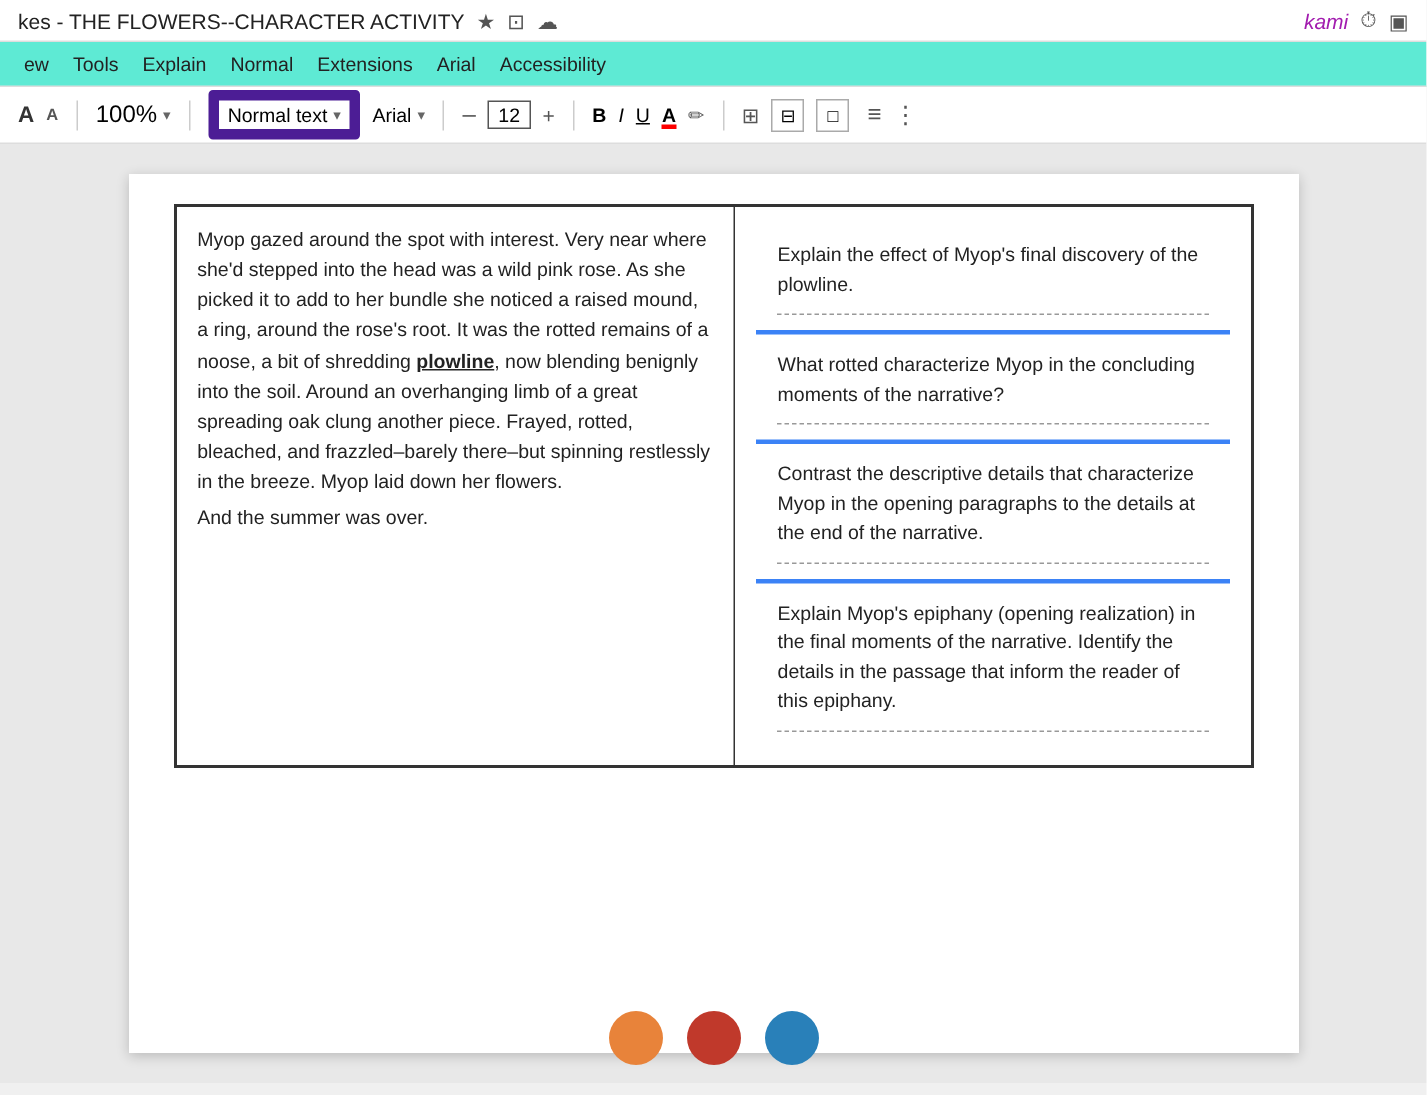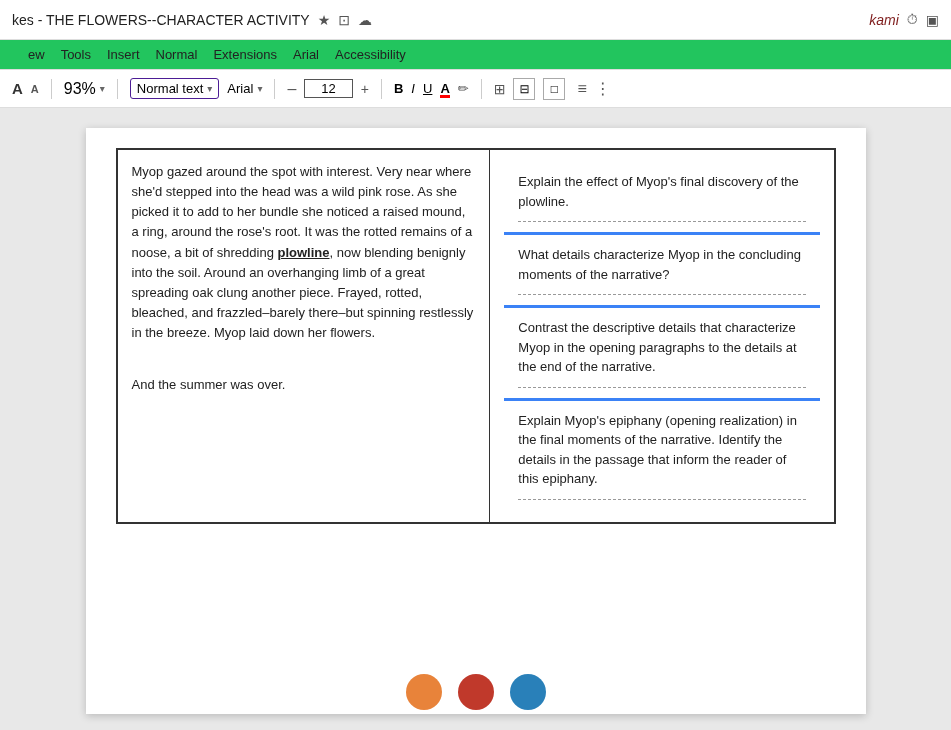--- a/index.html
+++ b/index.html
@@ -12,48 +12,48 @@
     }
 
     
     .title-bar {
       display: flex;
       align-items: center;
       justify-content: space-between;
       background: #fff;
       padding: 6px 12px;
       border-bottom: 1px solid #ddd;
-      height: 40px;
+      height: 28px;
     }
     .title-left {
       display: flex;
       align-items: center;
       gap: 8px;
       font-size: 14px;
       font-weight: 500;
       color: #222;
     }
     .title-right {
       display: flex;
       align-items: center;
       gap: 8px;
       font-size: 14px;
       color: #555;
     }
     .kami-logo {
       font-style: italic;
-      color: #7f1d1d;
+      color: #a21caf;
     }
 
     
     .menu-bar {
       display: flex;
       align-items: center;
-      background: #22c55e;
-      padding: 4px 28px;
+      background: #5eead4;
+      padding: 4px 16px;
       gap: 16px;
       border-bottom: 1px solid #ddd;
       height: 30px;
     }
     .menu-item {
       font-size: 13px;
       color: #222;
       cursor: pointer;
     }
 
@@ -74,35 +74,35 @@
       margin: 0 4px;
     }
     .toolbar-zoom {
       display: flex;
       align-items: center;
       gap: 4px;
     }
     .toolbar-style {
       display: flex;
       align-items: center;
-      border: 1px solid #4c1d95;
+      border: 7px solid #4c1d95;
       border-radius: 3px;
       padding: 2px 6px;
       gap: 4px;
       font-size: 13px;
     }
     .toolbar-font {
       display: flex;
       align-items: center;
       gap: 4px;
       font-size: 13px;
     }
     .font-size-box {
       border: 1px solid #555;
-      padding: 1px 16px;
+      padding: 1px 6px;
       font-size: 13px;
       min-width: 28px;
       text-align: center;
     }
     .bold-btn { font-weight: bold; font-size: 13px; }
     .italic-btn { font-style: italic; font-size: 13px; }
     .underline-btn { text-decoration: underline; font-size: 13px; }
     .color-a {
       font-weight: bold;
       font-size: 13px;
@@ -173,21 +173,21 @@
     .main-text {
       font-size: 13px;
       line-height: 1.55;
       color: #222;
     }
     .plowline-bold {
       font-weight: bold;
       text-decoration: underline;
     }
     .summer-text {
-      margin-top: 32px;
+      margin-top: 4px;
       font-size: 13px;
       color: #222;
     }
 
     
     .question-cell {
       border: 1px solid #333;
       padding: 10px 14px;
       font-size: 13px;
       line-height: 1.5;
@@ -250,33 +250,33 @@
   <div class="title-right">
     <span class="kami-logo">kami</span>
     <span class="icon-sym">⏱</span>
     <span class="icon-sym">▣</span>
   </div>
 </div>
 
 <div class="menu-bar">
   <span class="menu-item">ew</span>
   <span class="menu-item">Tools</span>
-  <span class="menu-item">Insert</span>
+  <span class="menu-item">Explain</span>
   <span class="menu-item">Normal</span>
   <span class="menu-item">Extensions</span>
   <span class="menu-item">Arial</span>
   <span class="menu-item">Accessibility</span>
 </div>
 
 <div class="toolbar">
   <span style="font-size:15px;font-weight:bold;color:#333;">A</span>
   <span style="font-size:11px;font-weight:bold;color:#555;">A</span>
   <div class="toolbar-divider"></div>
   <div class="toolbar-zoom">
-    <span>93%</span>
+    <span>100%</span>
     <span class="chevron">▾</span>
   </div>
   <div class="toolbar-divider"></div>
   <div class="toolbar-style">
     <span>Normal text</span>
     <span class="chevron">▾</span>
   </div>
   <div class="toolbar-font">
     <span>Arial</span>
     <span class="chevron">▾</span>
@@ -315,21 +315,21 @@
             Myop gazed around the spot with interest. Very near where she'd stepped into the head was a wild pink rose. As she picked it to add to her bundle she noticed a raised mound, a ring, around the rose's root. It was the rotted remains of a noose, a bit of shredding <span class="plowline-bold">plowline</span>, now blending benignly into the soil. Around an overhanging limb of a great spreading oak clung another piece. Frayed, rotted, bleached, and frazzled–barely there–but spinning restlessly in the breeze. Myop laid down her flowers.
           </div>
           <div class="summer-text">And the summer was over.</div>
         </td>
         <td class="col-right right-col">
           <div class="question-cell">
             <span class="question-text">Explain the effect of Myop's final discovery of the plowline.</span>
             <hr class="dashed-line">
           </div>
           <div class="question-cell">
-            <span class="question-text">What details characterize Myop in the concluding moments of the narrative?</span>
+            <span class="question-text">What rotted characterize Myop in the concluding moments of the narrative?</span>
             <hr class="dashed-line">
           </div>
           <div class="question-cell">
             <span class="question-text">Contrast the descriptive details that characterize Myop in the opening paragraphs to the details at the end of the narrative.</span>
             <hr class="dashed-line">
           </div>
           <div class="question-cell">
             <span class="question-text">Explain Myop's epiphany (opening realization) in the final moments of the narrative. Identify the details in the passage that inform the reader of this epiphany.</span>
             <hr class="dashed-line">
           </div>

